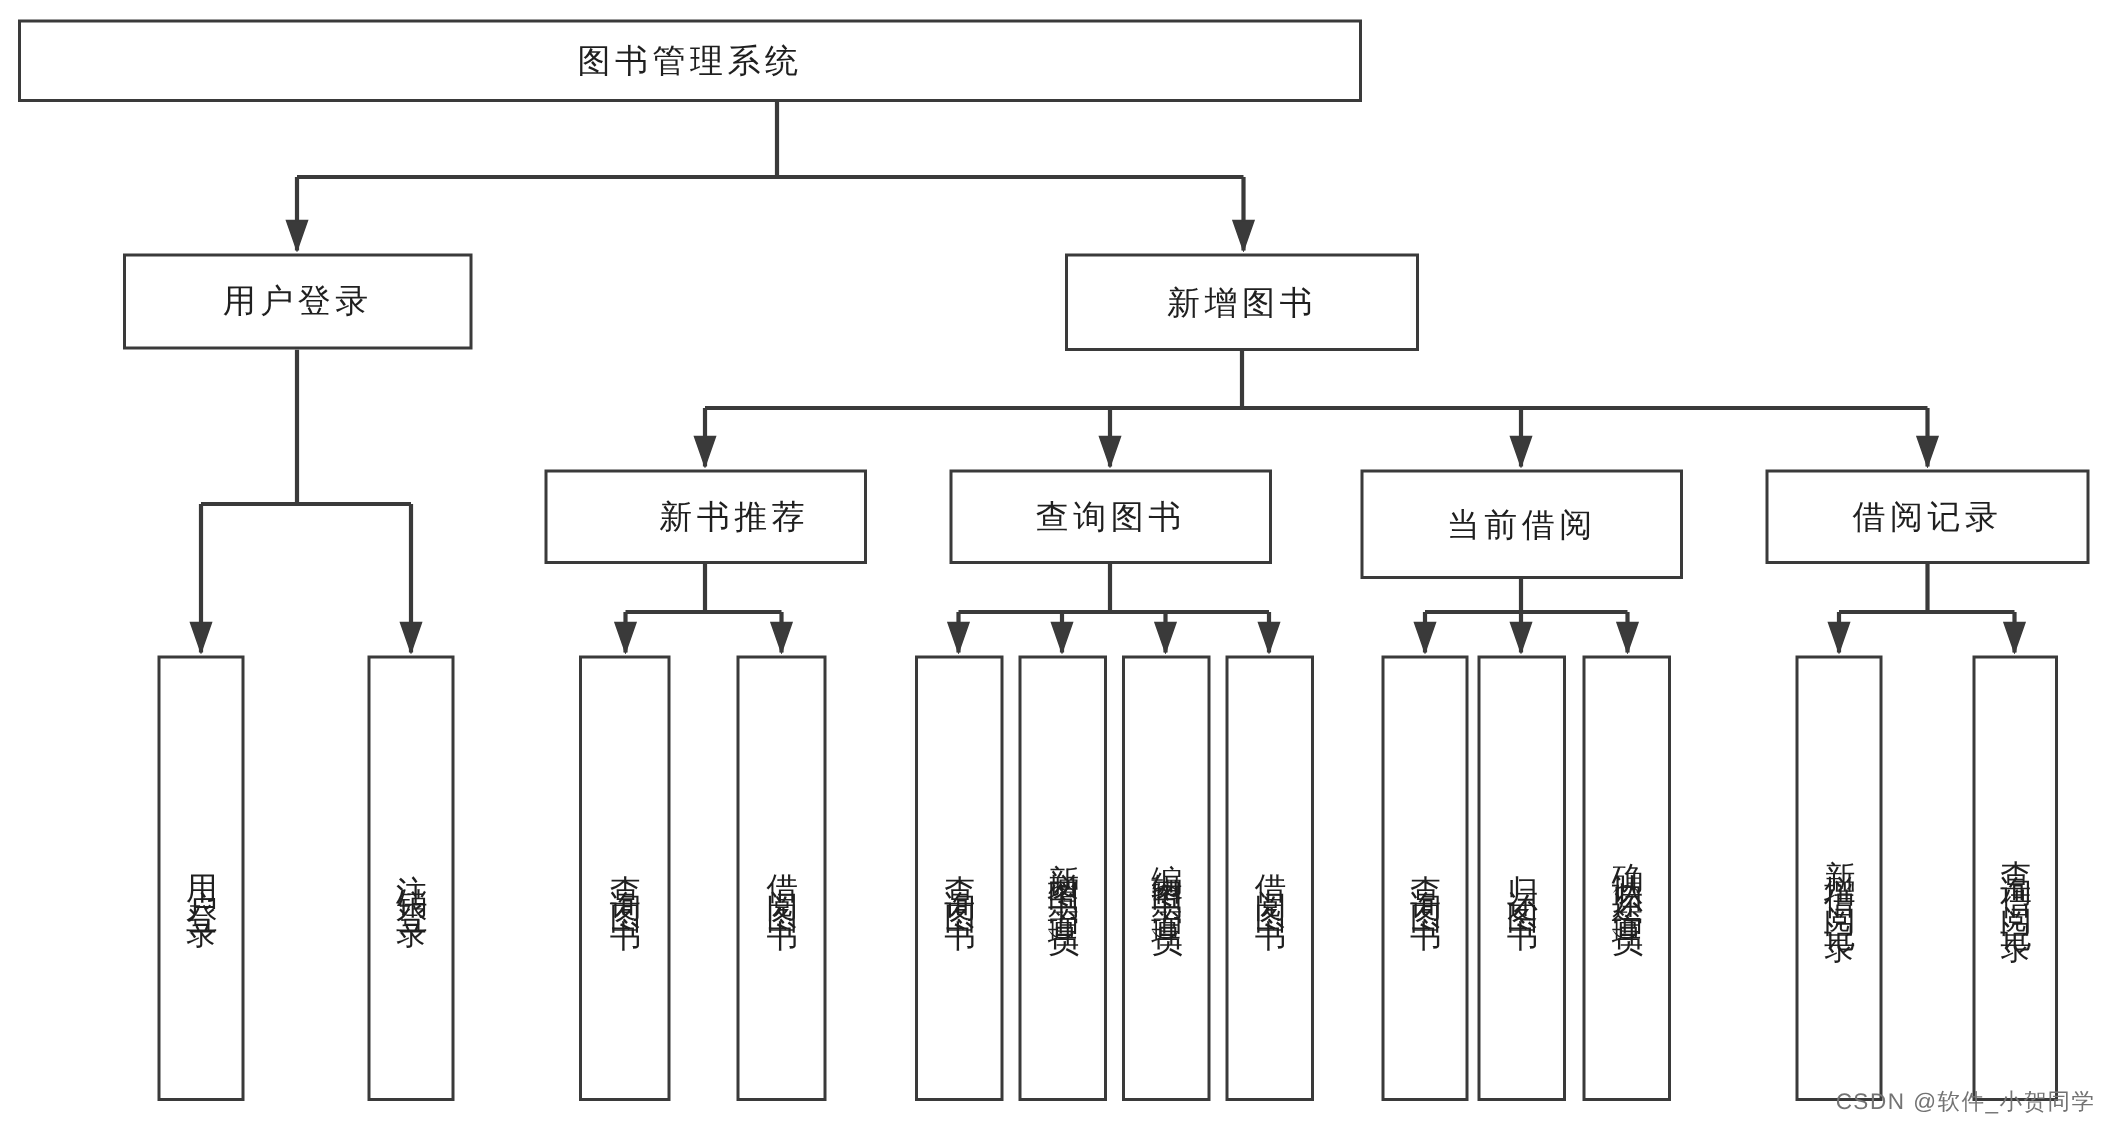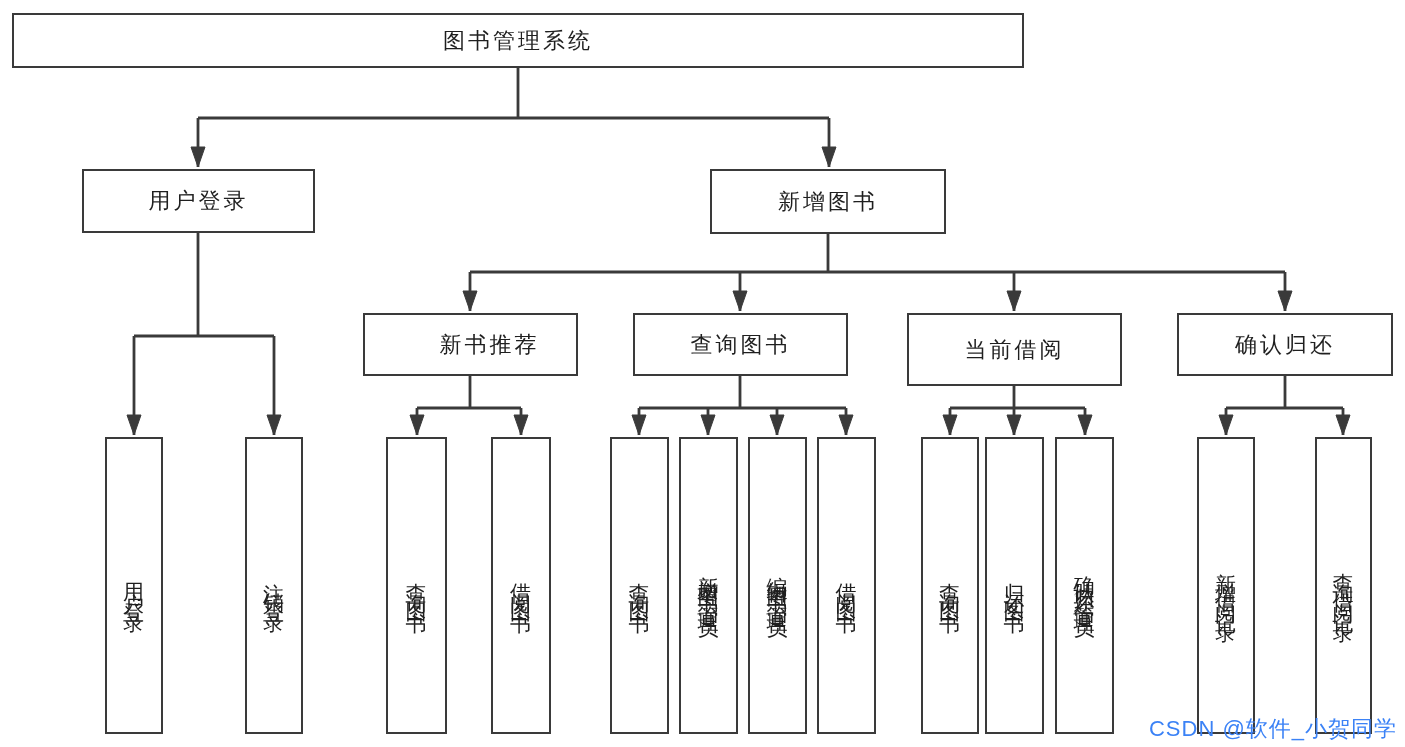--- a/index.html
+++ b/index.html
@@ -31,23 +31,23 @@
     text-orientation: mixed;
     font-size: 21px;
     letter-spacing: 10px;
     line-height: 1.1;
   }
   .vtext.tight { letter-spacing: 6px; }
   .watermark {
     position: absolute;
     right: 8px;
     bottom: 3px;
-    font-size: 22px;
+    font-size: 15px;
     letter-spacing: 1px;
-    color: #3b82f6;
+    color: #737373;
     z-index: 3;
     white-space: nowrap;
   }
 </style>
 </head>
 <body>
 
 <div class="canvas">
 
   <svg class="connectors" width="1405" height="747" viewBox="0 0 1405 747">
@@ -93,42 +93,42 @@
       <line x1="1014" y1="408" x2="1014" y2="435" marker-end="url(#arrow)"></line>
       <line x1="1085" y1="408" x2="1085" y2="435" marker-end="url(#arrow)"></line>
 
       <line x1="1285" y1="376" x2="1285" y2="408"></line>
       <line x1="1226" y1="408" x2="1343" y2="408"></line>
       <line x1="1226" y1="408" x2="1226" y2="435" marker-end="url(#arrow)"></line>
       <line x1="1343" y1="408" x2="1343" y2="435" marker-end="url(#arrow)"></line>
     </g>
   </svg>
 
-  <div class="box" style="left:12px; top:13px; width:1012px; height:55px;">
+  <div class="box" style="left:12px; top:13px; width:896px; height:55px;">
     <span class="h-label">图书管理系统</span>
   </div>
 
   <div class="box" style="left:82px; top:169px; width:233px; height:64px;">
     <span class="h-label">用户登录</span>
   </div>
   <div class="box" style="left:710px; top:169px; width:236px; height:65px;">
     <span class="h-label">新增图书</span>
   </div>
 
   <div class="box" style="left:363px; top:313px; width:215px; height:63px;padding-left:38px;">
     <span class="h-label">新书推荐</span>
   </div>
   <div class="box" style="left:633px; top:313px; width:215px; height:63px;">
     <span class="h-label">查询图书</span>
   </div>
   <div class="box" style="left:907px; top:313px; width:215px; height:73px;">
     <span class="h-label">当前借阅</span>
   </div>
   <div class="box" style="left:1177px; top:313px; width:216px; height:63px;">
-    <span class="h-label">确认归还</span>
+    <span class="h-label">借阅记录</span>
   </div>
 
   <div class="box" style="left:105px; top:437px; width:58px; height:297px;">
     <span class="vtext">用户登录</span>
   </div>
   <div class="box" style="left:245px; top:437px; width:58px; height:297px;">
     <span class="vtext">注销登录</span>
   </div>
 
   <div class="box" style="left:386px; top:437px; width:61px; height:297px;">

